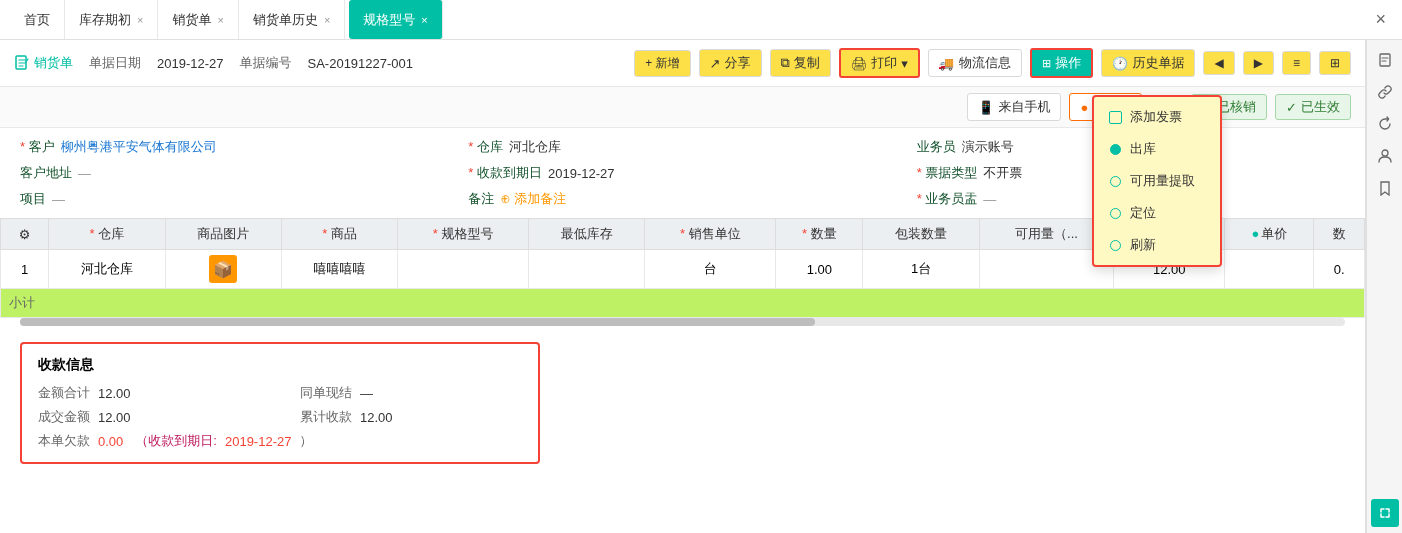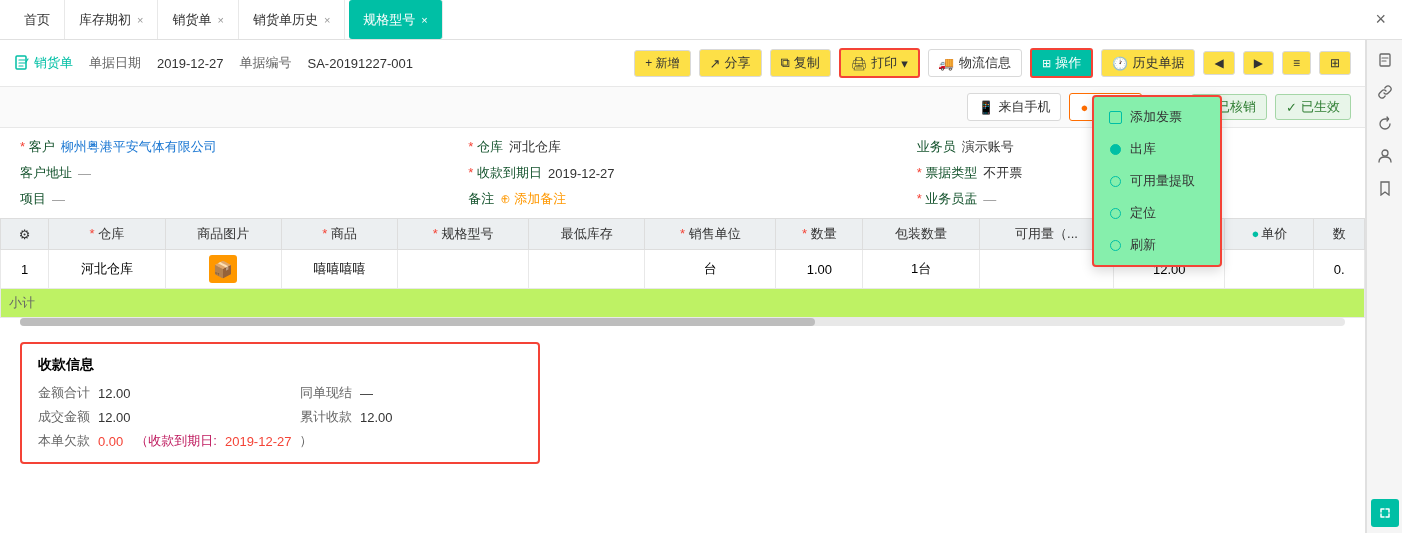--- a/index.html
+++ b/index.html
@@ -133,21 +133,21 @@
     }
     .sidebar-icon {
       width: 28px; height: 28px; display: flex; align-items: center; justify-content: center;
       cursor: pointer; color: #666; border-radius: 3px; font-size: 14px;
     }
     .sidebar-icon.teal-bg { background: #00bfa5; color: #fff; margin-top: auto; }
 
     
     .dropdown-overlay {
       position: absolute; top: 95px; right: 180px; z-index: 100;
-      background: #86efac; border: 2px solid #f44336; border-radius: 4px;
+      background: #fef9c3; border: 2px solid #f44336; border-radius: 4px;
       box-shadow: 0 4px 12px rgba(0,0,0,0.15); min-width: 130px; padding: 4px 0;
     }
     .dropdown-item {
       display: flex; align-items: center; gap: 8px; padding: 7px 14px;
       cursor: pointer; color: #333; font-size: 13px;
     }
     .dropdown-item .icon-dot {
       width: 14px; height: 14px; display: inline-flex; align-items: center; justify-content: center;
     }
     .icon-square { width: 13px; height: 13px; border: 1.5px solid #00bfa5; border-radius: 2px; }

